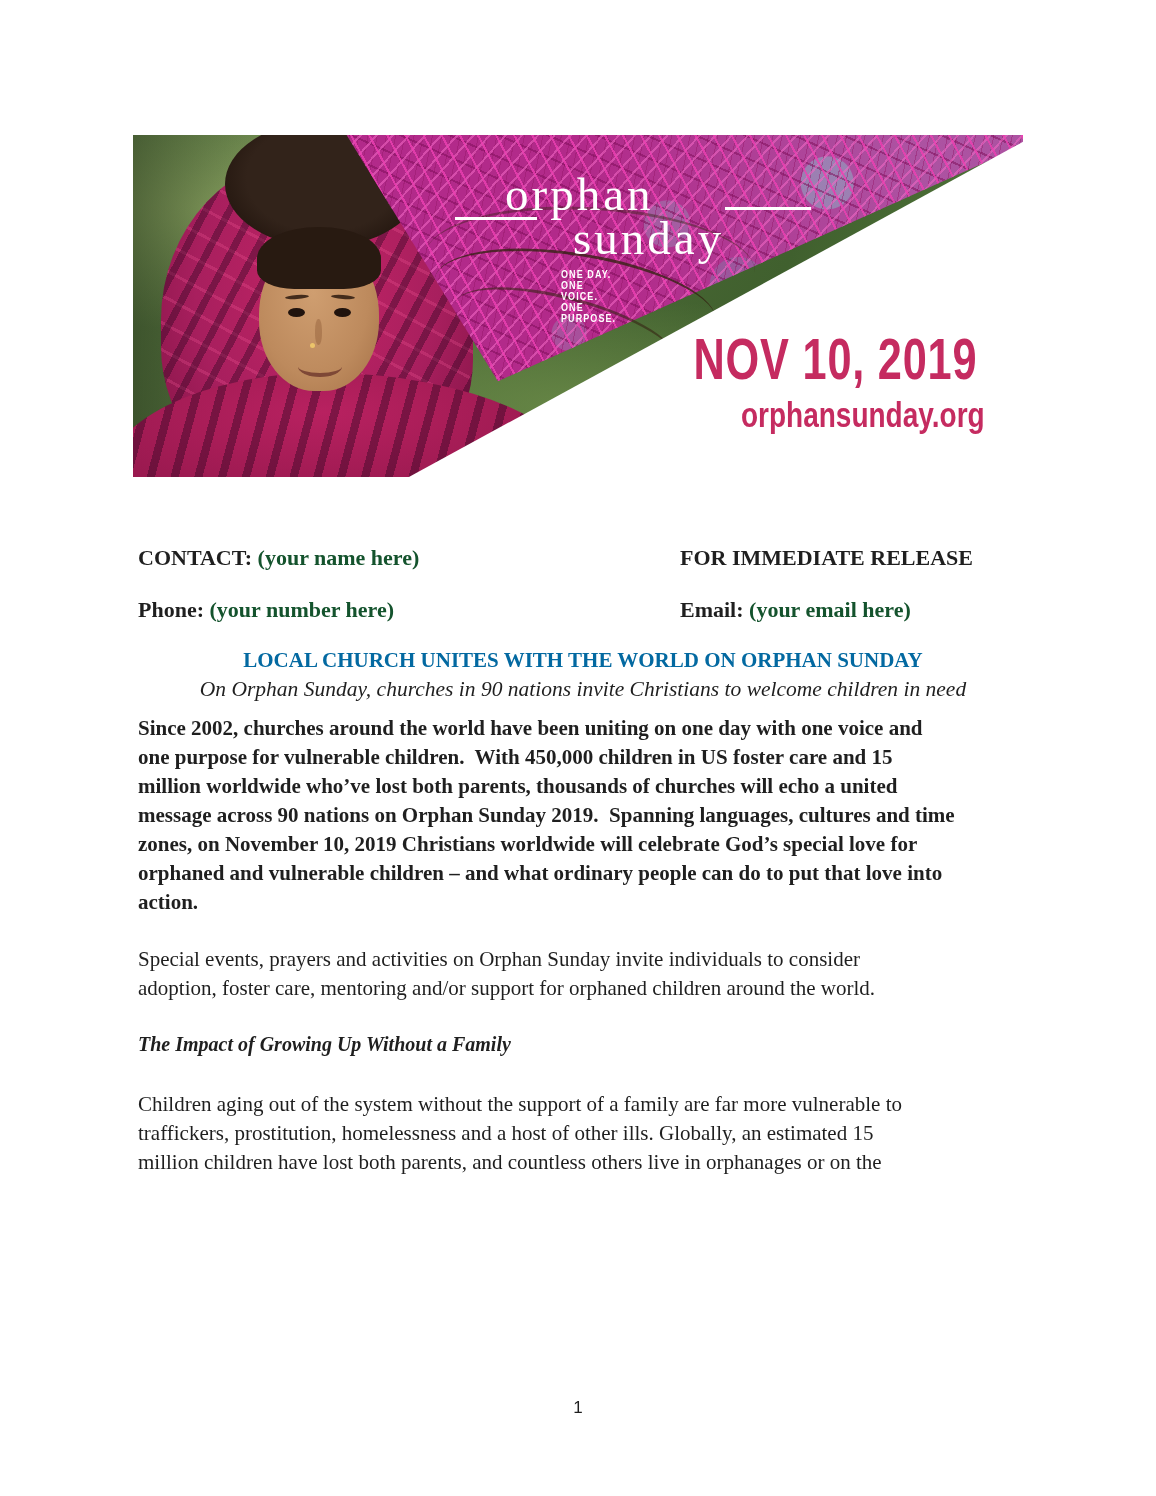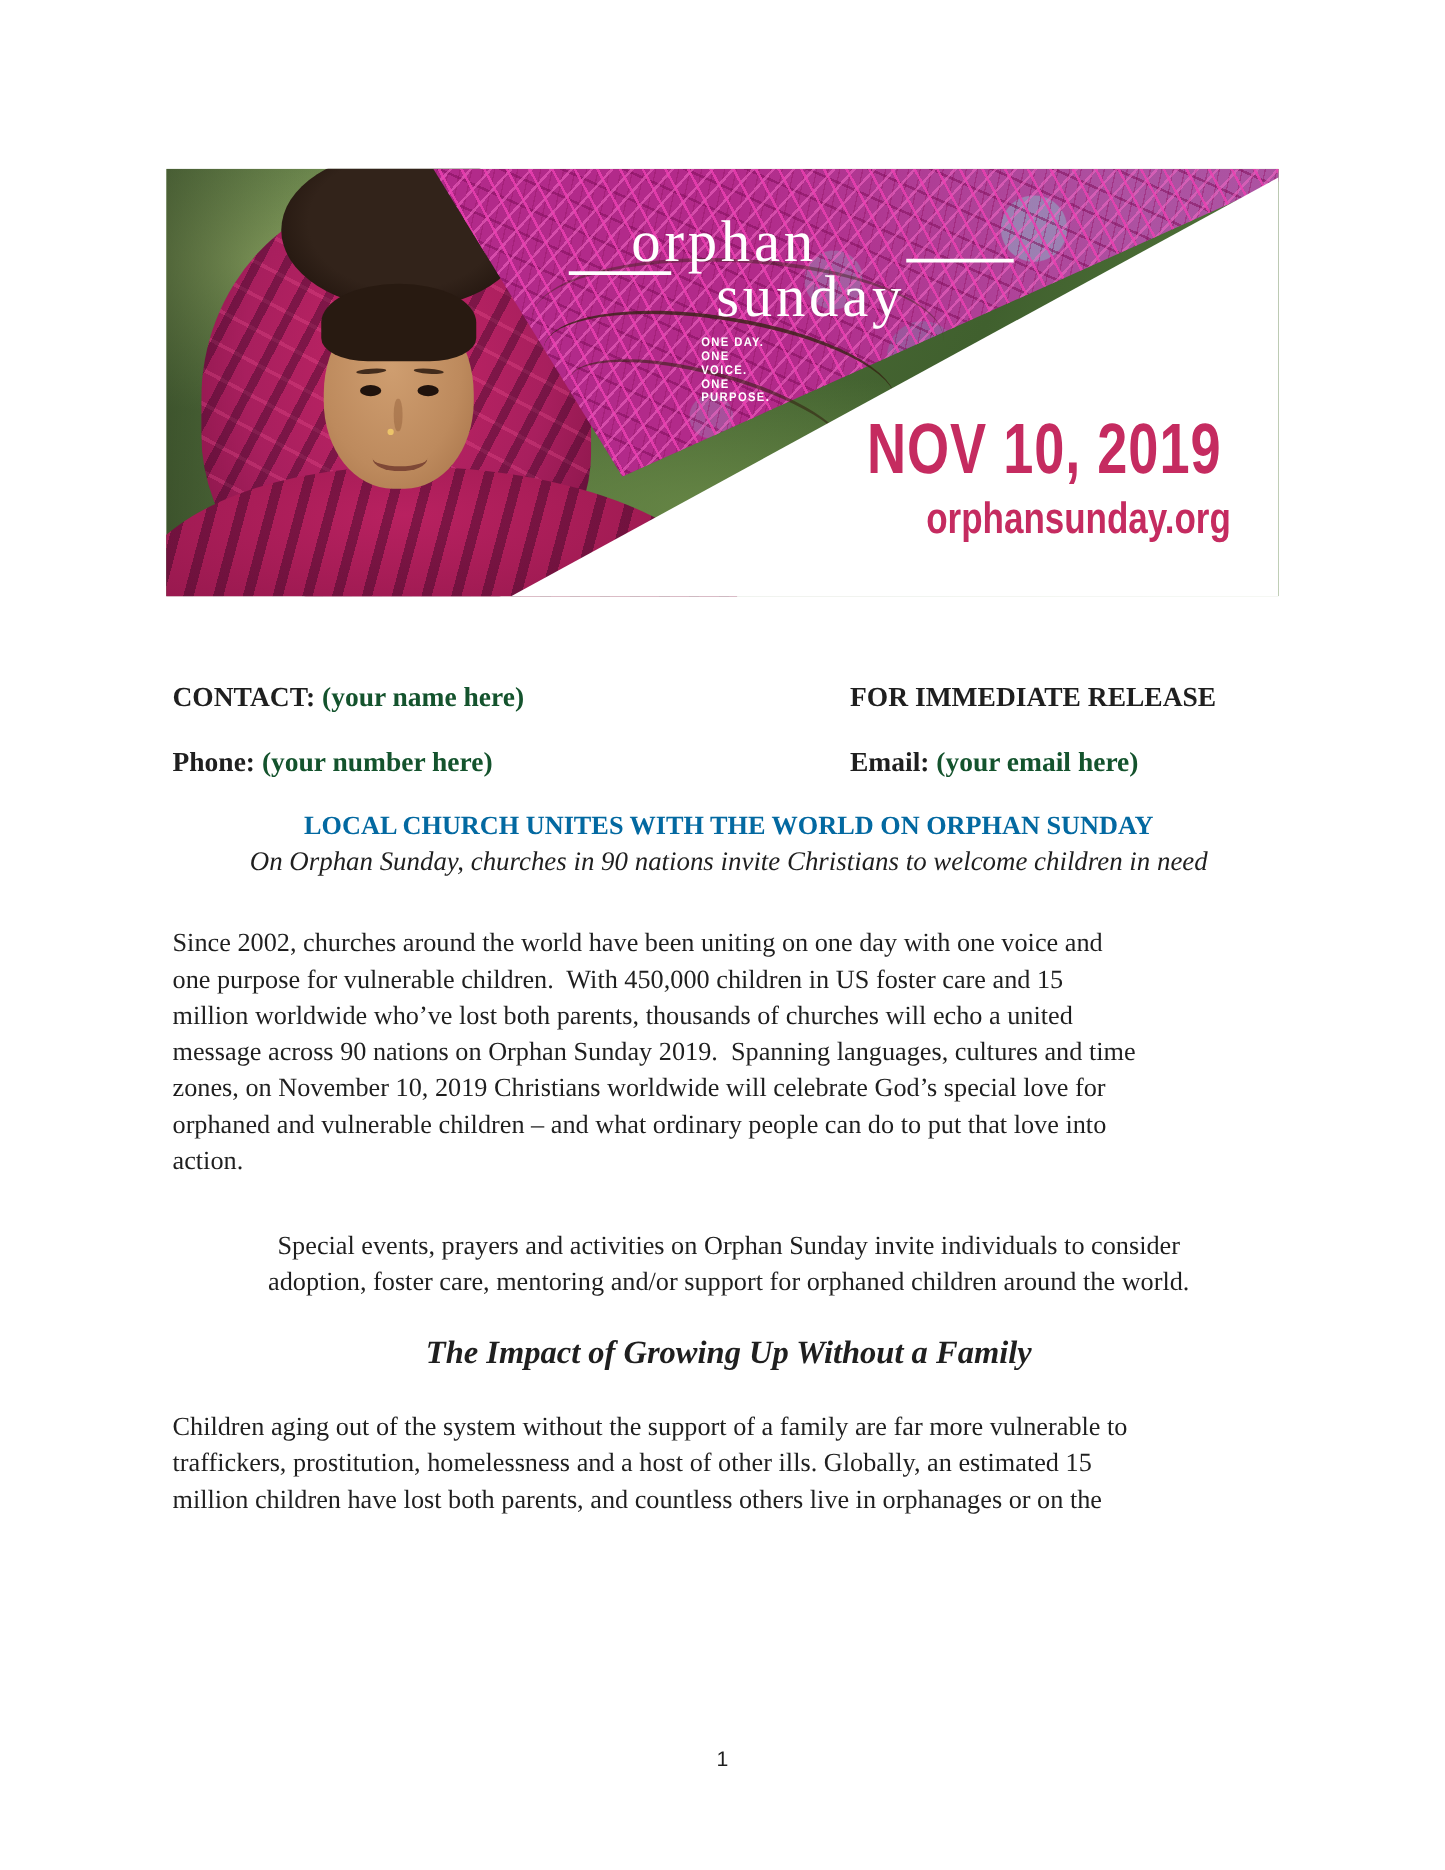--- a/index.html
+++ b/index.html
@@ -81,24 +81,24 @@
   
   .content{position:absolute;left:138px;top:543px;width:890px;}
   .row{display:flex;line-height:29px;font-size:22px;font-weight:bold;}
   .row .c1{width:542px;}
   .row.phone{margin-top:23px;}
   .red{color:#14532d;}
   .headline{margin:22px 0 0 0;text-align:center;font-size:21px;font-weight:bold;color:#0369a1;
     line-height:29px;white-space:nowrap;}
   .subtitle{text-align:center;font-style:italic;font-size:21.5px;line-height:29px;}
   .body{margin:0;font-size:21px;line-height:29px;white-space:pre;}
-  .p1{margin-top:36px;}
-  .p2{margin-top:39px;text-align:center;}
+  .p1{margin-top:10px;font-weight:bold;}
+  .p2{margin-top:28px;}
   .fillin{margin-top:40px;}
-  .section-heading{margin:27px 0 0 0;font-size:26px;font-weight:bold;font-style:italic;line-height:29px;text-align:center;}
+  .section-heading{margin:27px 0 0 0;font-size:20px;font-weight:bold;font-style:italic;line-height:29px;}
   .p3{margin-top:31px;}
   .page-number{position:absolute;left:0;right:0;top:1398px;text-align:center;
     font-family:"Liberation Sans",sans-serif;font-size:17px;color:#1f1f1f;}
 </style>
 </head>
 <body>
 
 <div class="page">
 
   <div class="banner">

